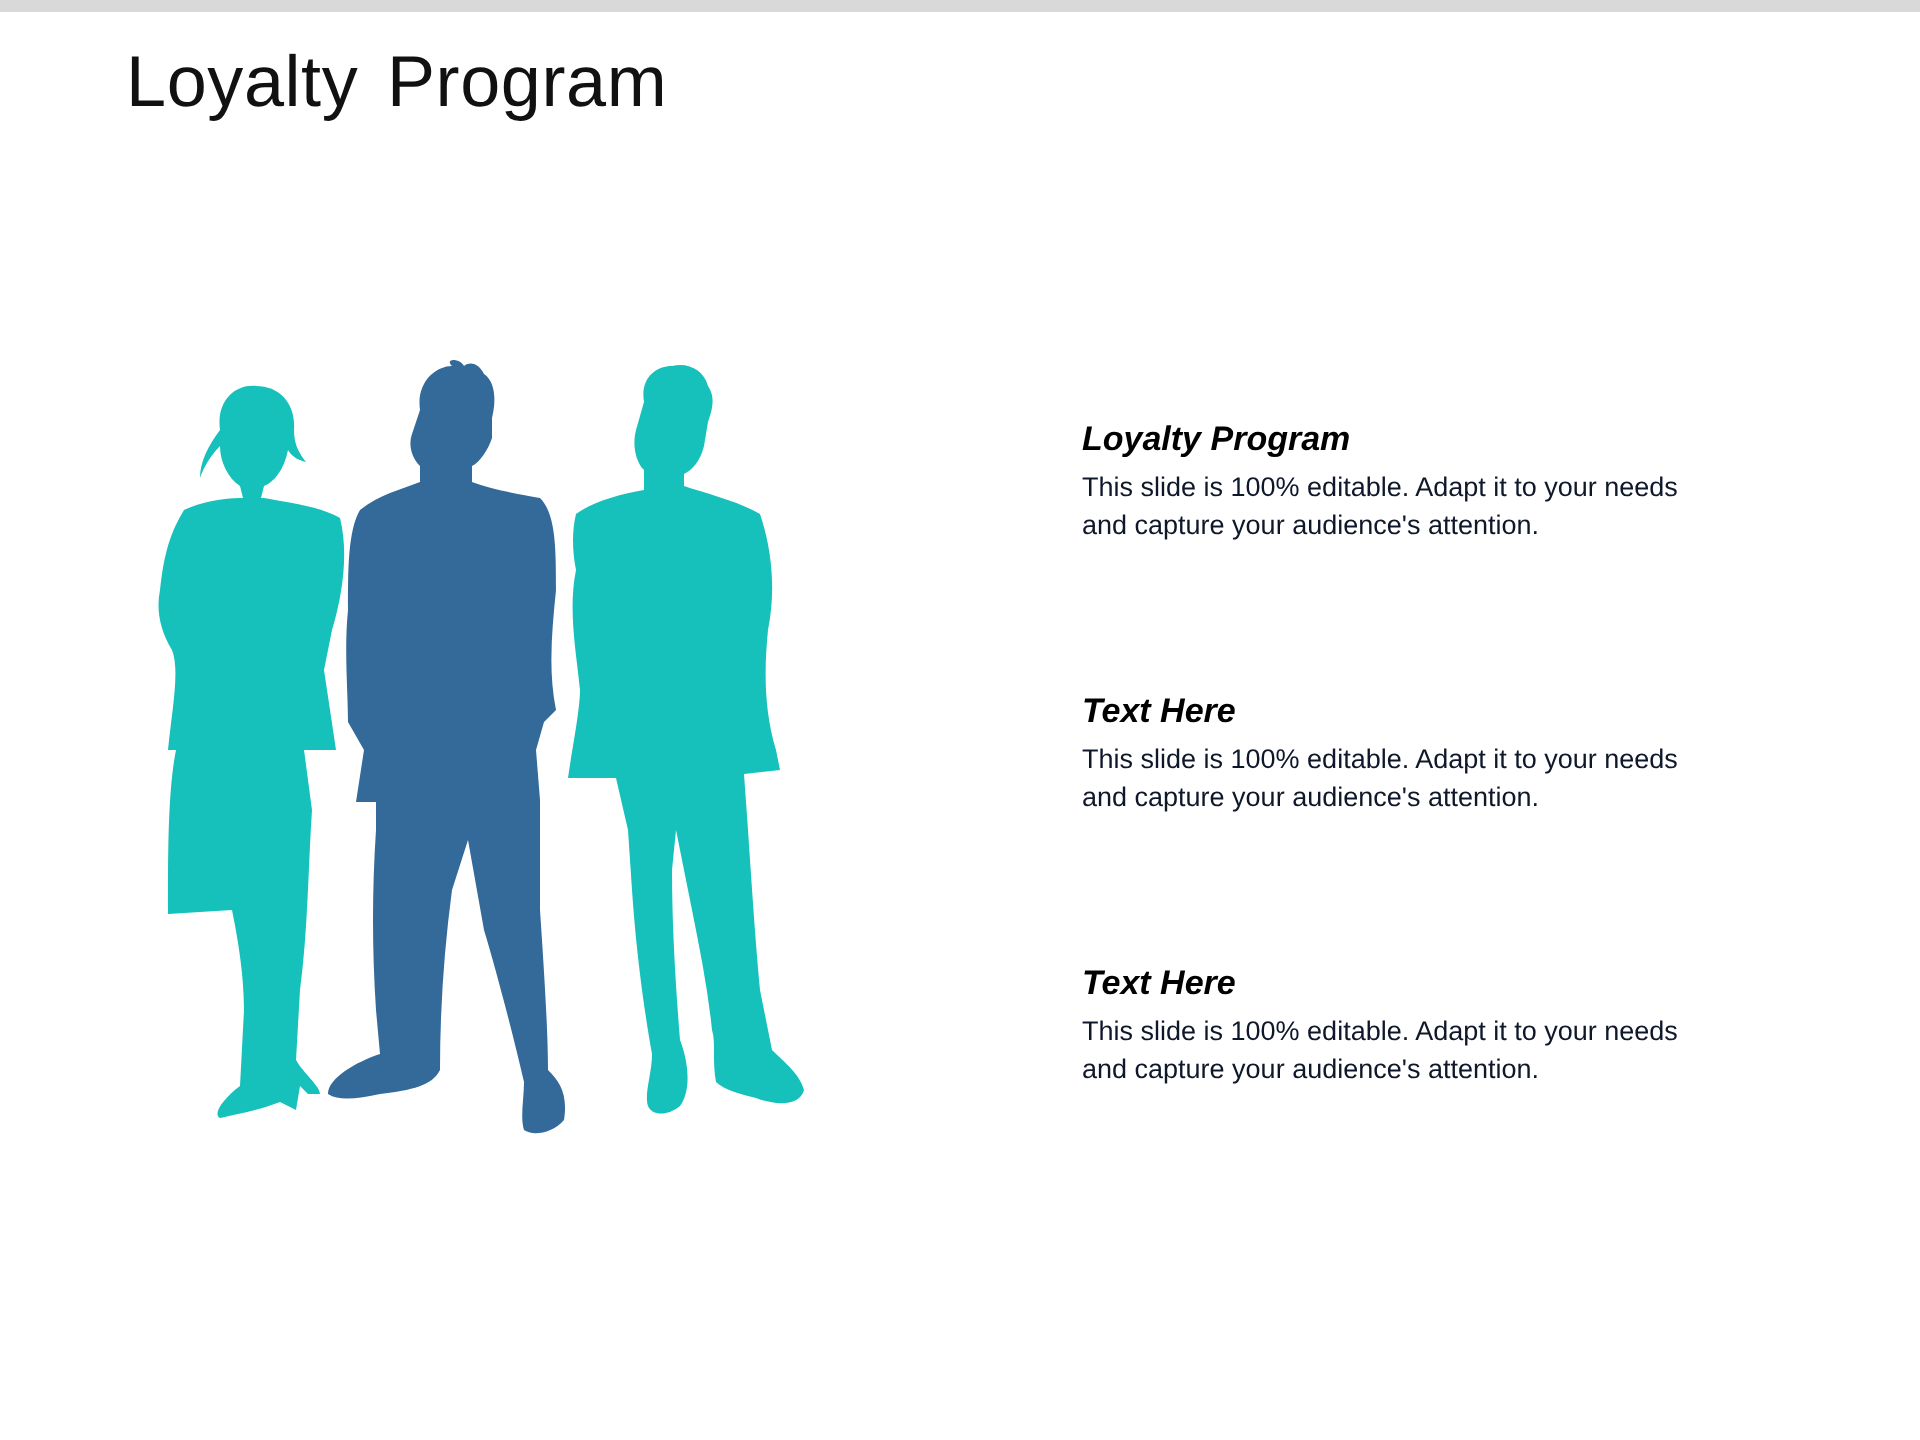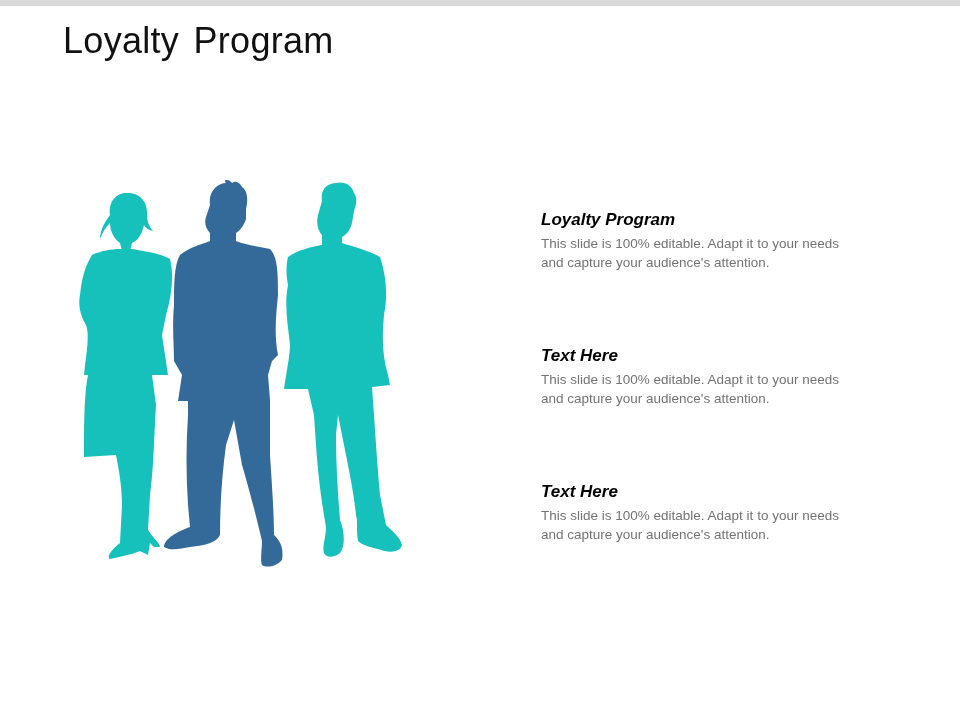--- a/index.html
+++ b/index.html
@@ -22,21 +22,21 @@
   }
   .figures svg { width: 340px; height: 400px; display: block; }
   .item {
     position: absolute; left: 541px; width: 340px;
   }
   .item-title {
     font-size: 17px; font-weight: bold; font-style: italic; color: #000000;
     line-height: 22px; margin: 0;
   }
   .item-body {
-    font-size: 13.5px; color: #737373; line-height: 18.5px; margin: 4px 0 0 0;
+    font-size: 13.5px; color: #0f172a; line-height: 18.5px; margin: 4px 0 0 0;
   }
   .item-1 { top: 209px; }
   .item-2 { top: 345px; }
   .item-3 { top: 481px; }
 </style>
 </head>
 <body>
 
 <div class="top-bar"></div>
 

